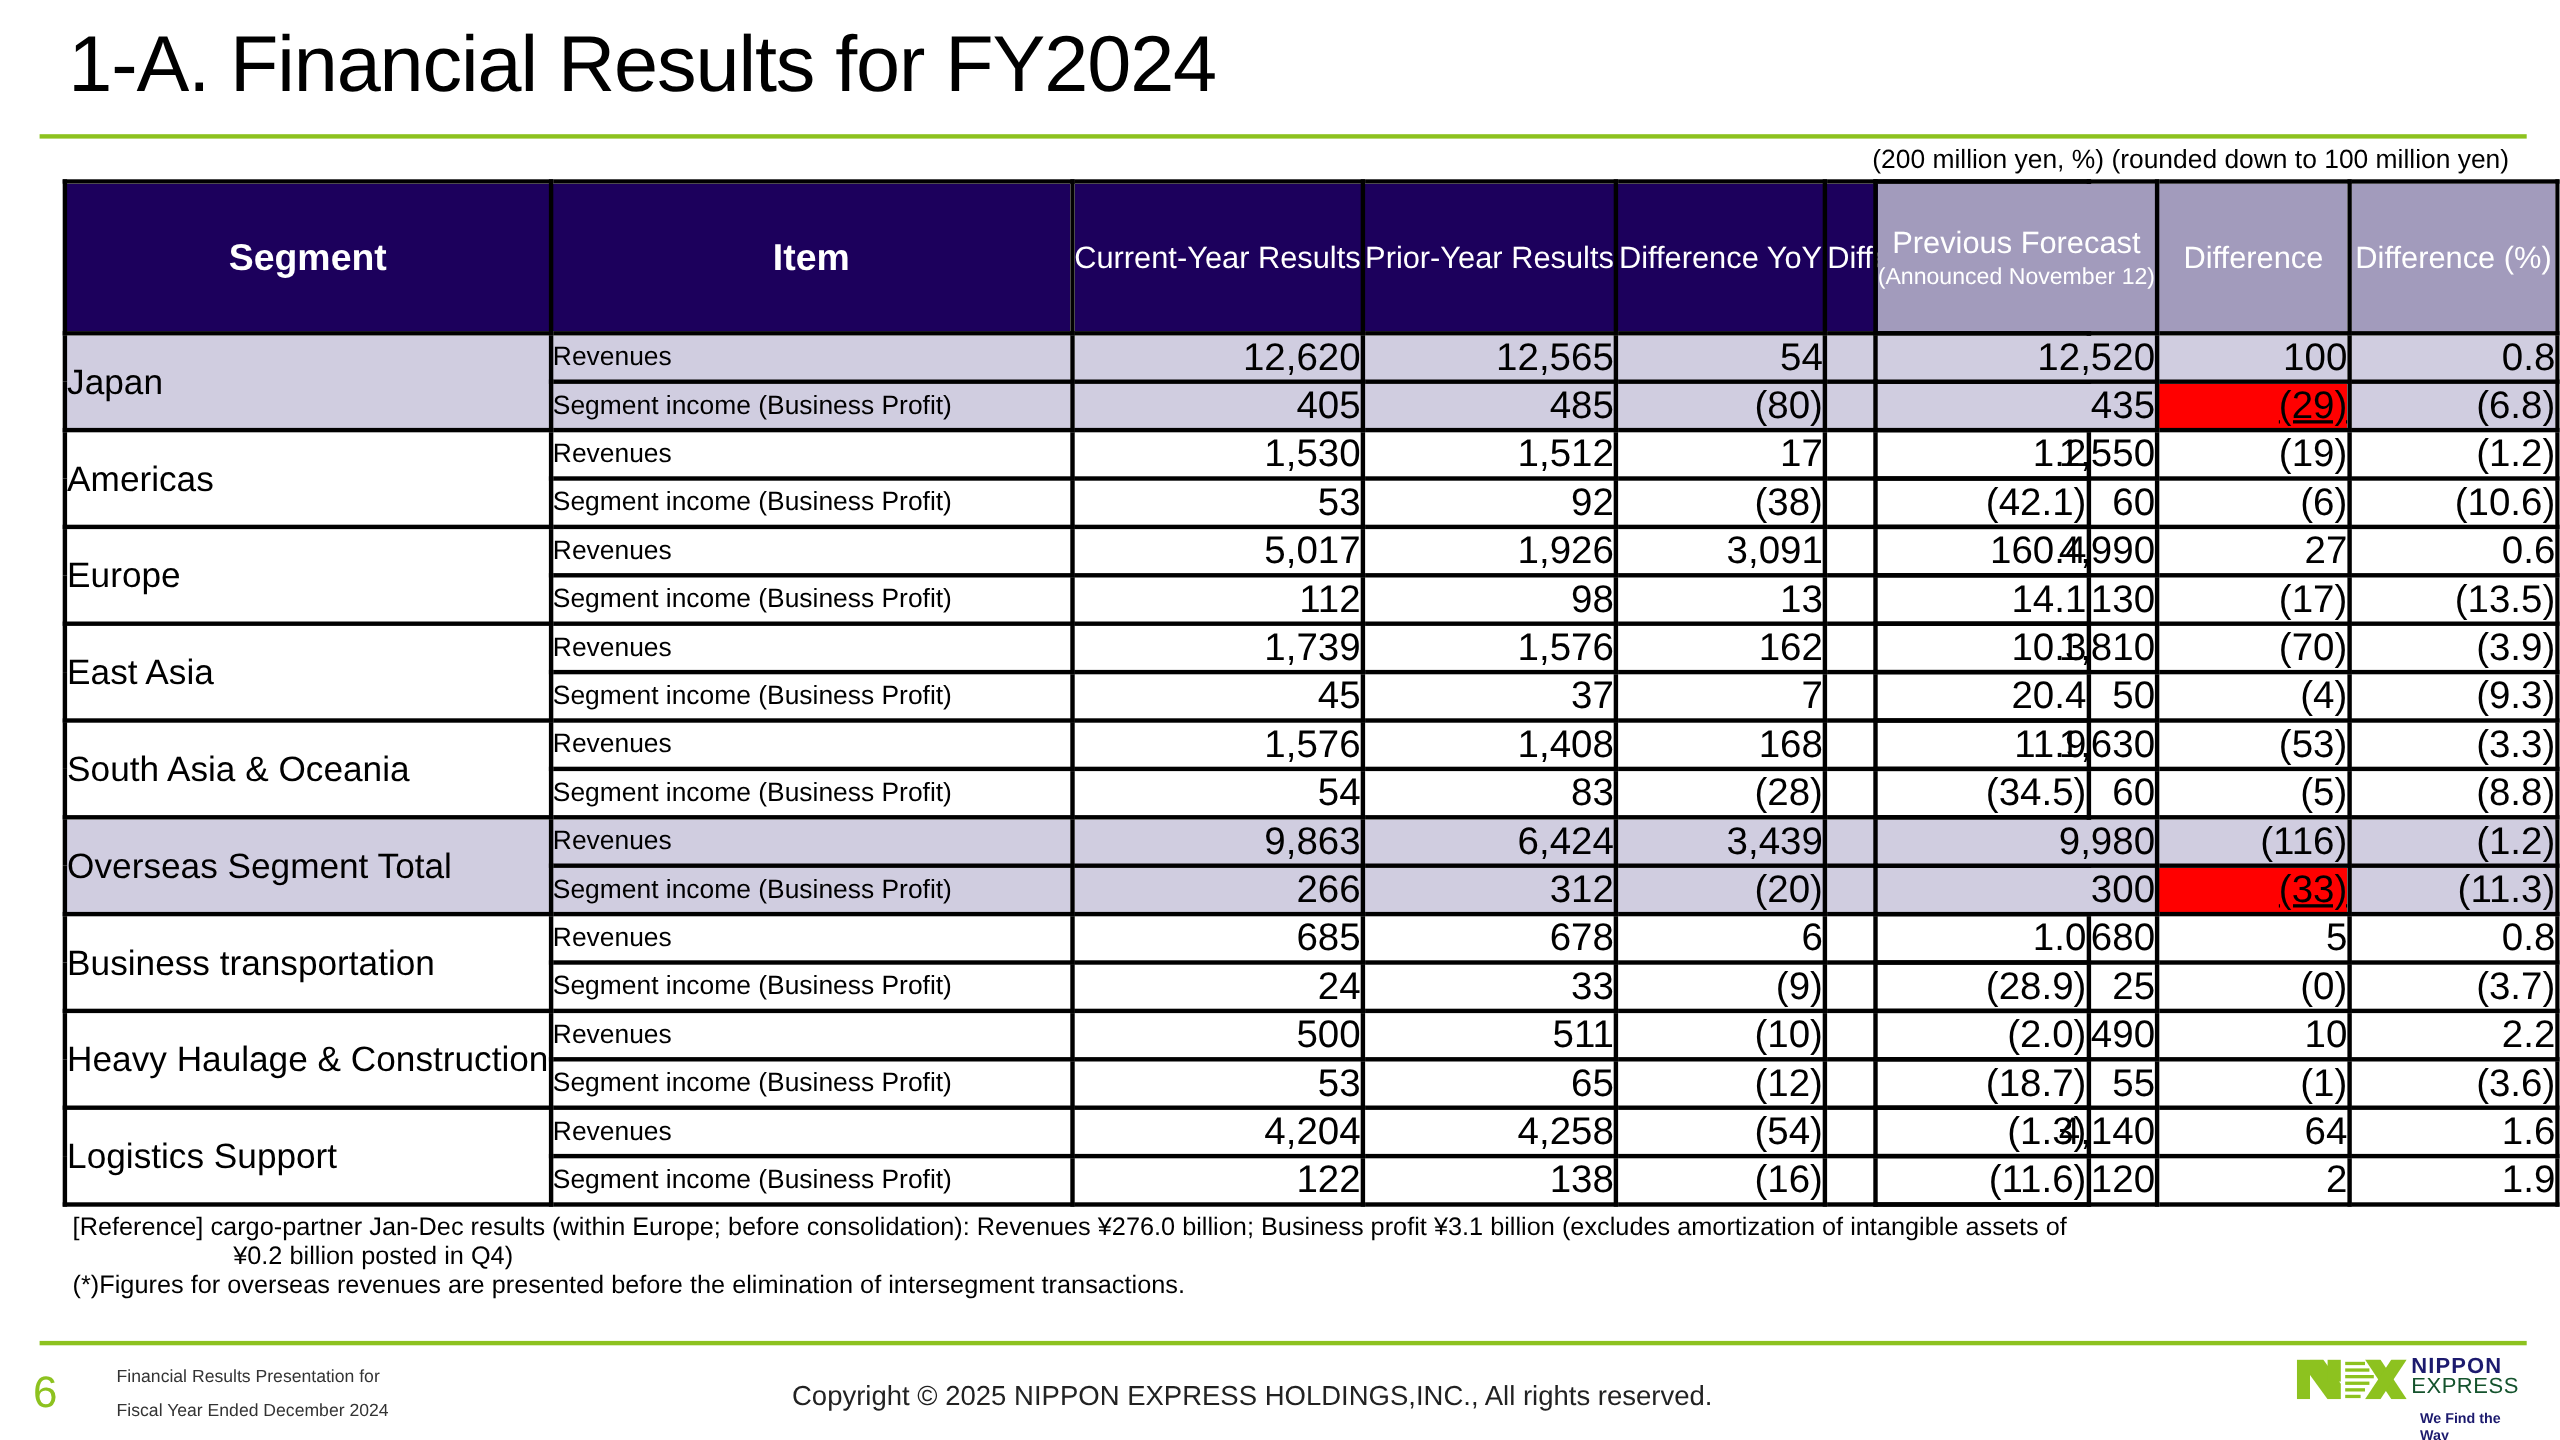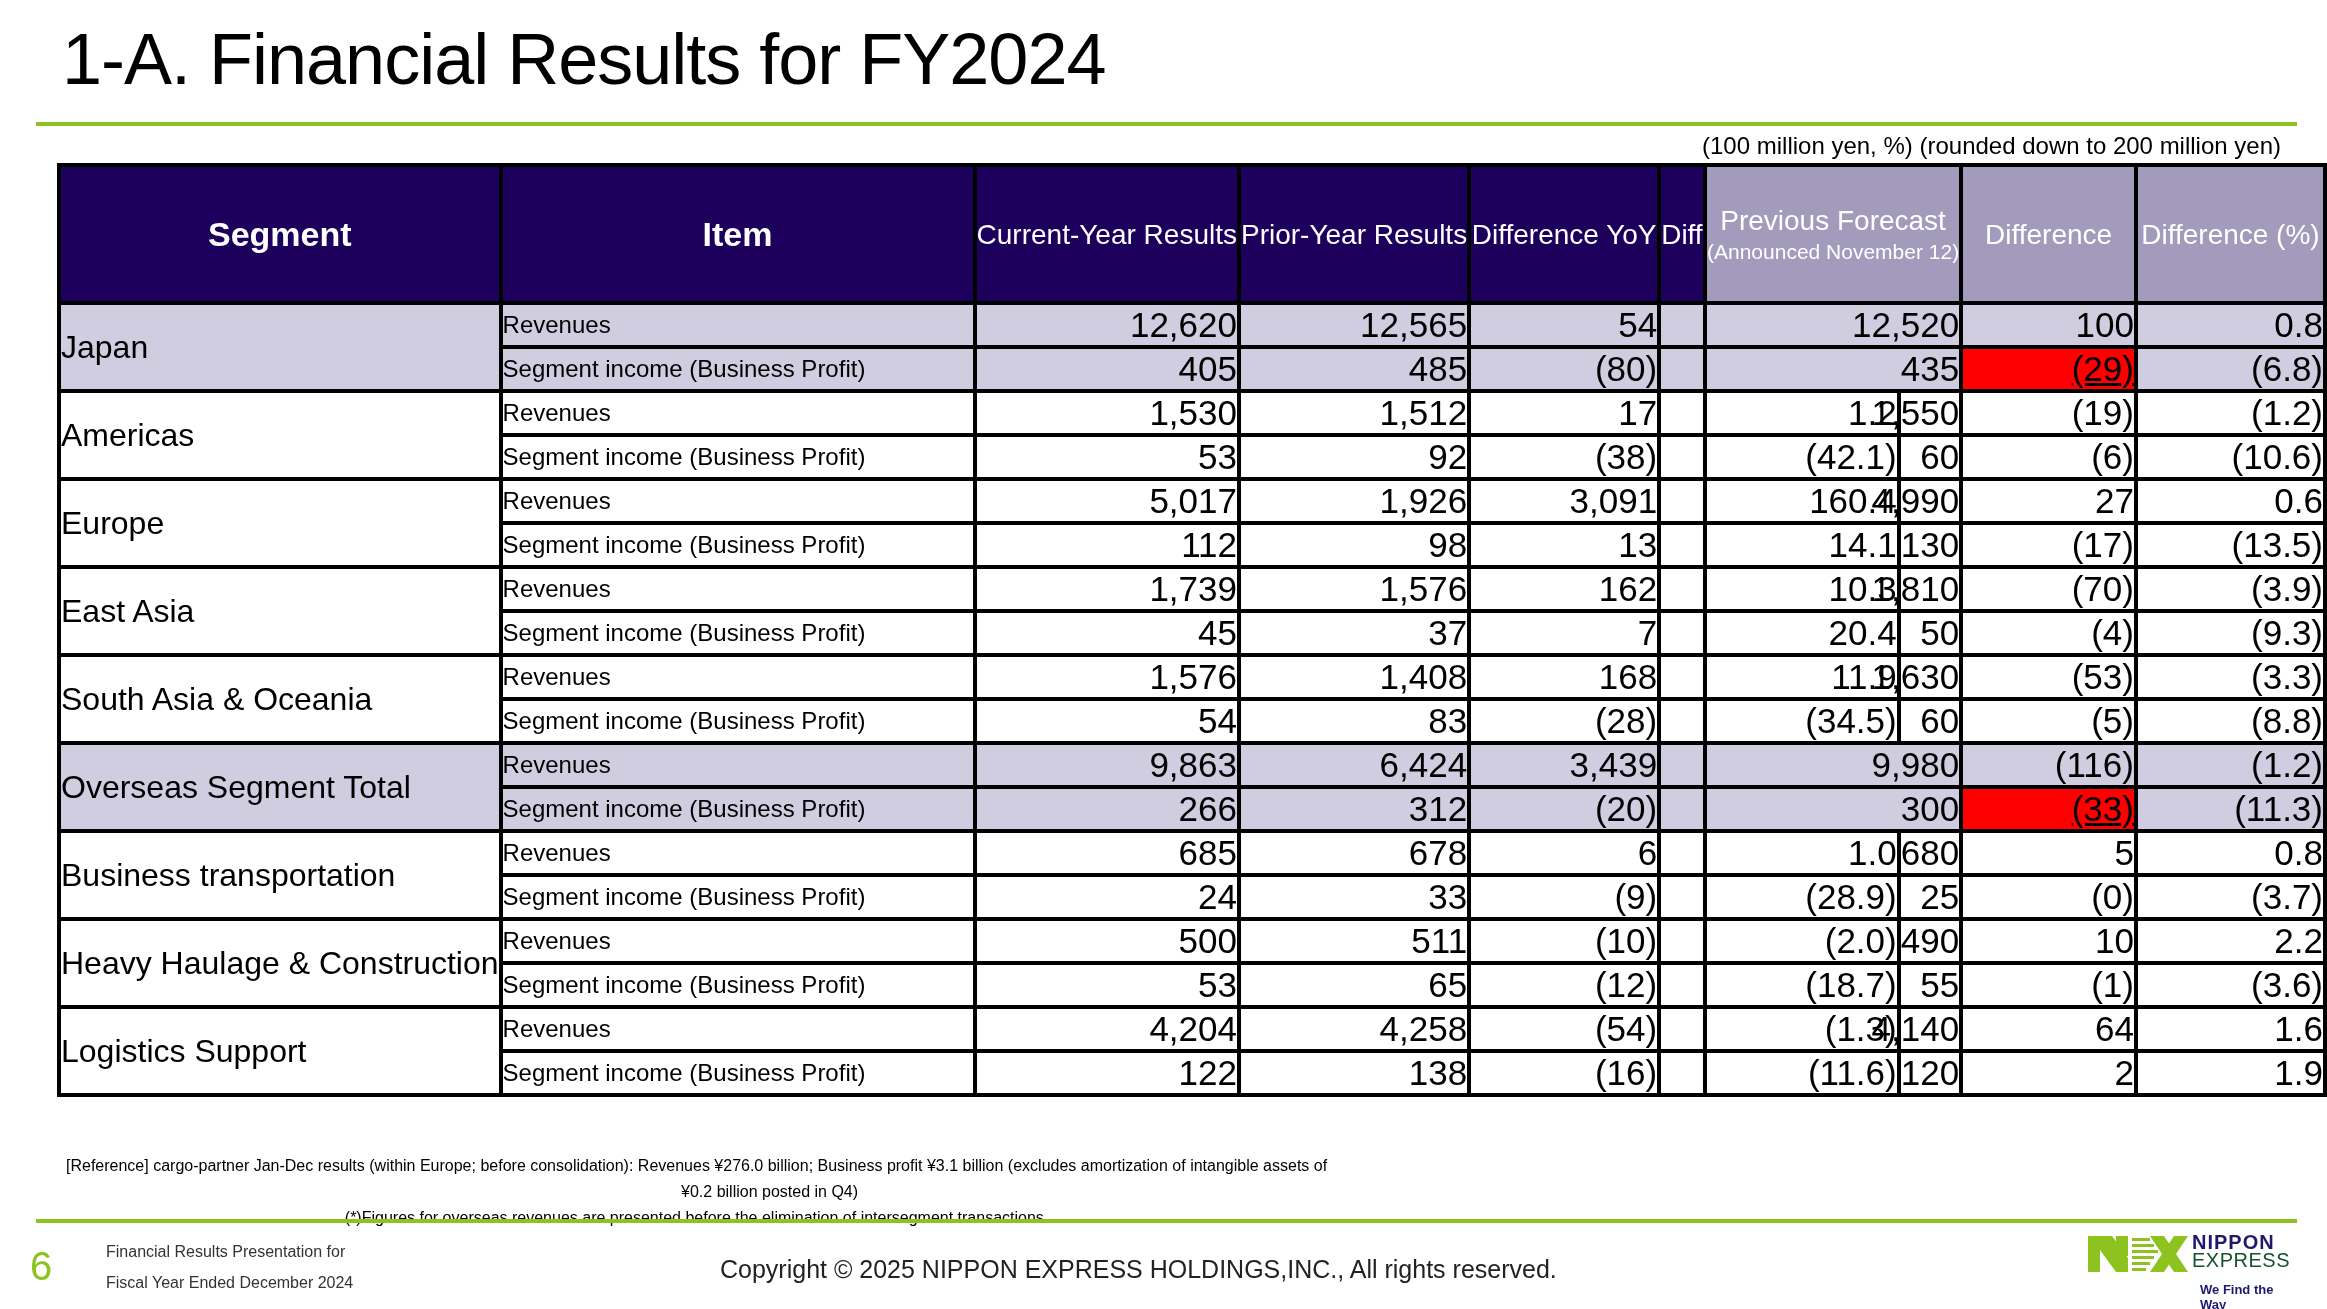--- a/index.html
+++ b/index.html
@@ -20,37 +20,37 @@
     th.light { background: #a29bbc; }
     th.seg { font-size: 34px; font-weight: bold; }
     th .small { font-size: 21px; line-height: 1.3; display: block; }
     td { height: 38px; }
     td.segname { font-size: 32px; padding-left: 18px; text-align: left; vertical-align: middle; line-height: 1.2; white-space: normal; }
     td.item { font-size: 24px; padding-left: 18px; text-align: left; vertical-align: middle; }
     td.num { font-size: 35px; text-align: right; padding-right: 6px; vertical-align: middle; }
     tr.shaded td { background: #d0cde0; }
     td.red { background: #ff0000 !important; text-decoration: underline; }
 
-    .notes { position: absolute; left: 66px; top: 1153px; font-size: 16px; line-height: 26px; text-align: center; }
+    .notes { position: absolute; left: 66px; top: 1102px; font-size: 23px; line-height: 26px; }
     .notes .indent { padding-left: 146px; display: block; }
     .rule-bottom { position: absolute; left: 36px; top: 1219px; width: 2261px; height: 4px; background: #8dc21f; }
     .page-num { position: absolute; left: 30px; top: 1244px; font-size: 40px; color: #8dc21f; }
     .footer-title { position: absolute; left: 106px; top: 1236px; font-size: 16px; line-height: 31px; color: #333; }
     .copyright { position: absolute; left: 720px; top: 1255px; font-size: 25px; color: #222; }
     .logo { position: absolute; left: 2088px; top: 1232px; width: 215px; height: 70px; }
     .logo .wordmark { position: absolute; left: 104px; top: 0px; color: #1c1a6e; font-weight: bold; font-size: 20px; line-height: 20px; letter-spacing: 1px; }
     .logo .wordmark2 { position: absolute; left: 104px; top: 18px; color: #14532d; font-size: 20px; line-height: 20px; letter-spacing: 0.5px; }
     .logo .tagline { position: absolute; left: 112px; top: 50px; color: #1c1a6e; font-weight: bold; font-size: 13px; }
   </style>
 </head>
 <body>
 
 <div class="title">1-A. Financial Results for FY2024</div>
 <div class="rule-top"></div>
-<div class="units">(100 million yen, %) (rounded down to 200 million yen)</div>
+<div class="units">(200 million yen, %) (rounded down to 100 million yen)</div>
 
 <table class="grid" id="left-table">
   <colgroup>
     <col style="width:389px">
       <col style="width:474px">
       <col style="width:185px">
     <col style="width:192px">
       <col style="width:190px">
       <col style="width:194px">
   </colgroup>

